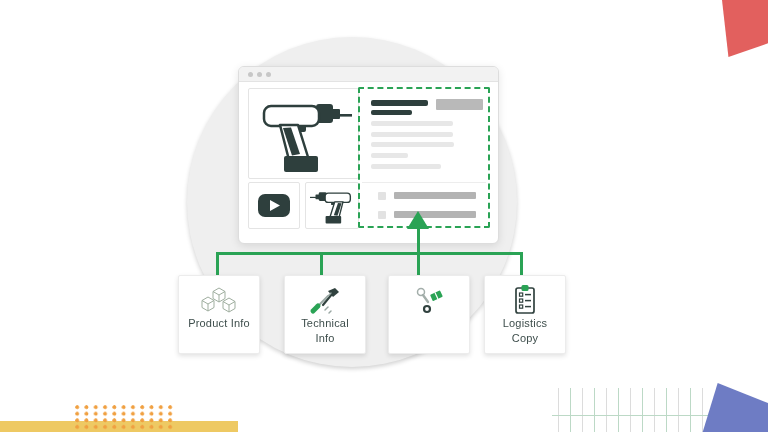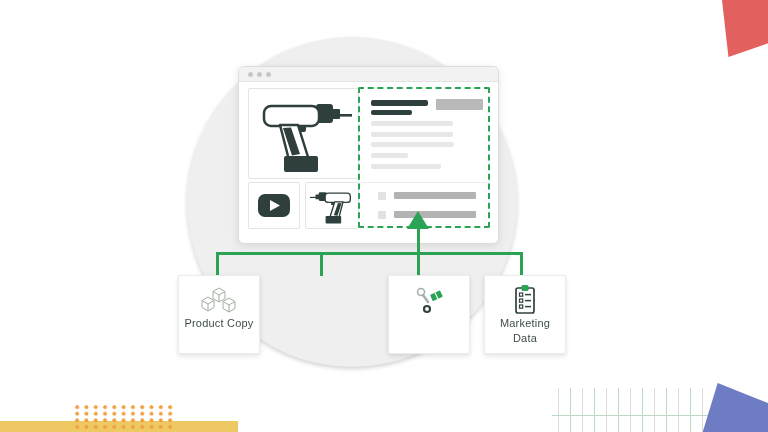--- a/index.html
+++ b/index.html
@@ -139,23 +139,37 @@
         <g fill="#fff" stroke="#9fae9f" stroke-width="1" stroke-linejoin="round">
           <path d="M18 1 l6 3.5 v7 l-6 3.5 l-6 -3.5 v-7 z"></path>
           <path d="M12 4.5 l6 3.5 l6 -3.5 M18 8 v7" fill="none"></path>
           <path d="M7 10 l6 3.5 v7 l-6 3.5 l-6 -3.5 v-7 z"></path>
           <path d="M1 13.5 l6 3.5 l6 -3.5 M7 17 v7" fill="none"></path>
           <path d="M28 11 l6 3.5 v7 l-6 3.5 l-6 -3.5 v-7 z"></path>
           <path d="M22 14.5 l6 3.5 l6 -3.5 M28 18 v7" fill="none"></path>
         </g>
       </svg>
     </div>
-    <div class="card-label">Product Copy</div>
-  </div>
-
+    <div class="card-label">Product Info</div>
+  </div>
+
+  <div class="card" style="left:284px;">
+    <div class="icon">
+      <svg width="34" height="30" viewBox="0 0 34 30">
+        <path d="M20 5 l7 -3 l4 4 l-6 5 z" fill="#31423f"></path>
+        <line x1="24" y1="8" x2="15" y2="19" stroke="#31423f" stroke-width="2.2" stroke-linecap="round"></line>
+        <line x1="9" y1="21" x2="20" y2="10" stroke="#9aa8a4" stroke-width="2" stroke-linecap="round"></line>
+        <line x1="20" y1="10" x2="23" y2="7" stroke="#9aa8a4" stroke-width="1.2" stroke-linecap="round"></line>
+        <line x1="5" y1="25" x2="10" y2="20" stroke="#2aa355" stroke-width="5" stroke-linecap="round"></line>
+        <line x1="17" y1="24" x2="20" y2="21" stroke="#9aa8a4" stroke-width="1.5" stroke-linecap="round"></line>
+        <line x1="21" y1="27" x2="23" y2="25" stroke="#9aa8a4" stroke-width="1.5" stroke-linecap="round"></line>
+      </svg>
+    </div>
+    <div class="card-label">Technical Info</div>
+  </div>
 
   <div class="card" style="left:388px;">
     <div class="icon">
       <svg width="34" height="30" viewBox="0 0 34 30">
         <circle cx="9" cy="6" r="3.5" fill="none" stroke="#a3aeaa" stroke-width="1.5"></circle>
         <line x1="11" y1="9" x2="16" y2="16" stroke="#a3aeaa" stroke-width="2.4" stroke-linecap="round"></line>
         <g transform="rotate(-25 24 10)">
           <rect x="19" y="6.5" width="11" height="7" rx="1" fill="#2aa355"></rect>
           <line x1="24.5" y1="6.5" x2="24.5" y2="13.5" stroke="#ffffff" stroke-width="1.2"></line>
         </g>
@@ -172,21 +186,21 @@
         <g stroke="#31423f" fill="none">
           <rect x="8.5" y="9" width="3.2" height="3.2" stroke-width="1.2"></rect>
           <rect x="8.5" y="15" width="3.2" height="3.2" stroke-width="1.2"></rect>
           <rect x="8.5" y="21" width="3.2" height="3.2" stroke-width="1.2"></rect>
           <line x1="14" y1="10.6" x2="20" y2="10.6" stroke-width="1.5"></line>
           <line x1="14" y1="16.6" x2="20" y2="16.6" stroke-width="1.5"></line>
           <line x1="14" y1="22.6" x2="20" y2="22.6" stroke-width="1.5"></line>
         </g>
       </svg>
     </div>
-    <div class="card-label">Marketing Data</div>
+    <div class="card-label">Logistics Copy</div>
   </div>
 
   <div class="corner-red"></div>
   <div class="corner-purple"></div>
   <div class="bottom-bar"></div>
   <div class="dot-grid"></div>
   <div class="line-grid"></div>
 
 </div>
 

